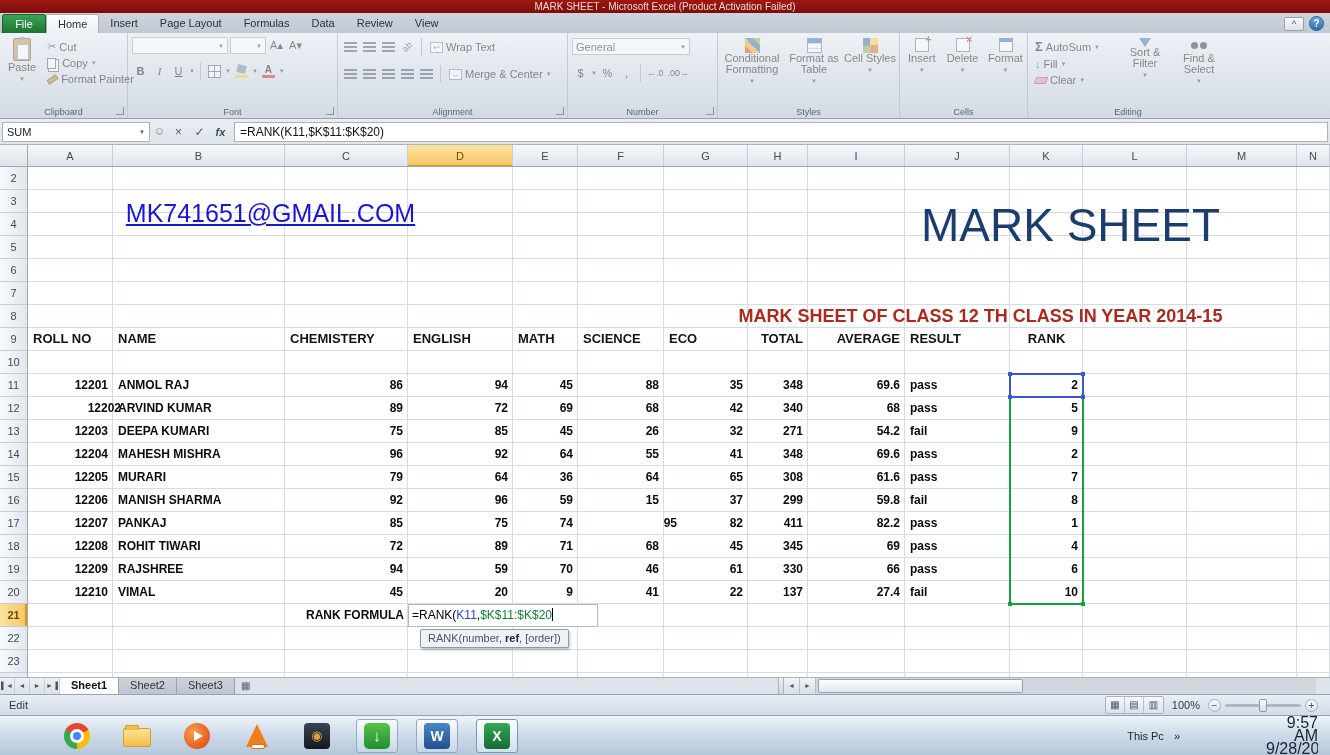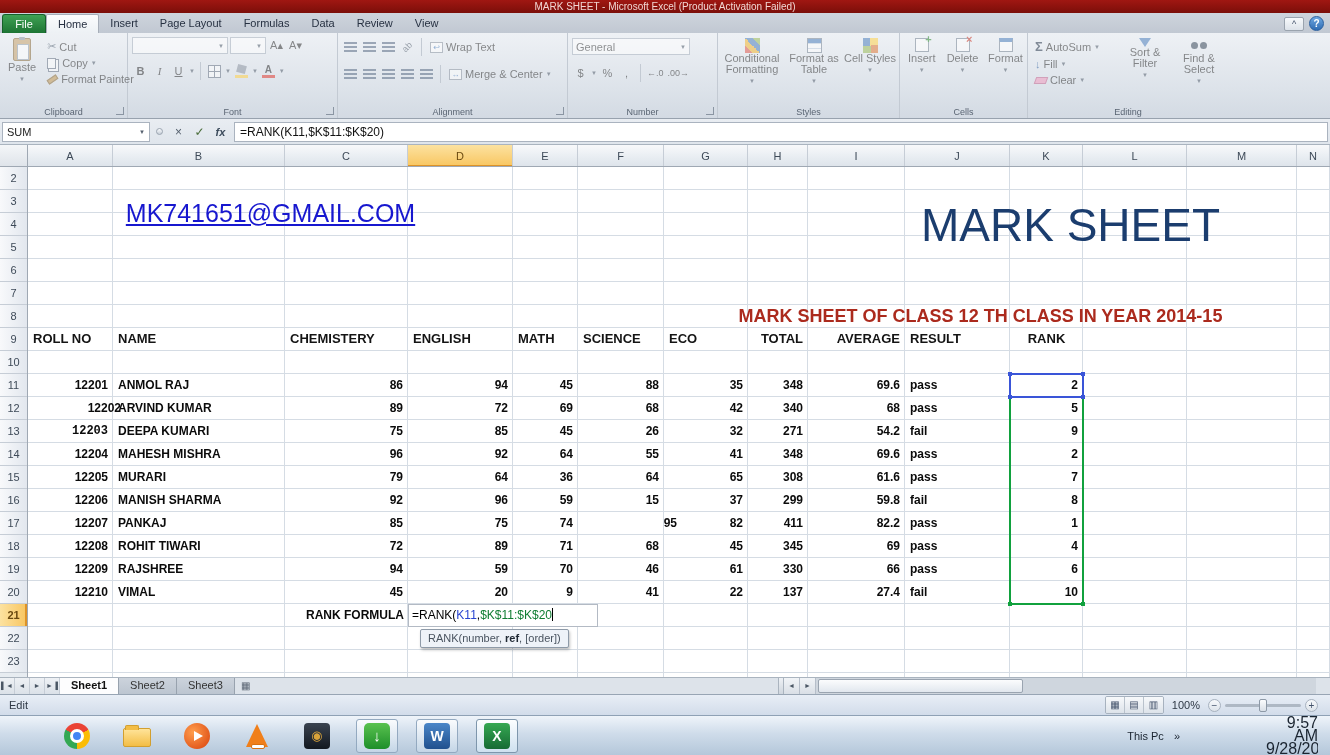--- a/index.html
+++ b/index.html
@@ -508,21 +508,21 @@
       <div class="cell l" style="left: 85px; top: 230px; width: 172px;">ARVIND KUMAR</div>
       <div class="cell r" style="left: 257px; top: 230px; width: 123px;">89</div>
       <div class="cell r" style="left: 380px; top: 230px; width: 105px;">72</div>
       <div class="cell r" style="left: 485px; top: 230px; width: 65px;">69</div>
       <div class="cell r" style="left: 550px; top: 230px; width: 86px;">68</div>
       <div class="cell r" style="left: 636px; top: 230px; width: 84px;">42</div>
       <div class="cell r" style="left: 720px; top: 230px; width: 60px;">340</div>
       <div class="cell r" style="left: 780px; top: 230px; width: 97px;">68</div>
       <div class="cell l" style="left: 877px; top: 230px; width: 105px;">pass</div>
       <div class="cell r" style="left: 982px; top: 230px; width: 73px;">5</div>
-      <div class="cell r" style="left: 0px; top: 253px; width: 85px; font-family: Liberation Mono, monospace;">12203</div>
+      <div class="cell r" style="left: 0px; top: 253px; width: 85px;">12203</div>
       <div class="cell l" style="left: 85px; top: 253px; width: 172px;">DEEPA KUMARI</div>
       <div class="cell r" style="left: 257px; top: 253px; width: 123px;">75</div>
       <div class="cell r" style="left: 380px; top: 253px; width: 105px;">85</div>
       <div class="cell r" style="left: 485px; top: 253px; width: 65px;">45</div>
       <div class="cell r" style="left: 550px; top: 253px; width: 86px;">26</div>
       <div class="cell r" style="left: 636px; top: 253px; width: 84px;">32</div>
       <div class="cell r" style="left: 720px; top: 253px; width: 60px;">271</div>
       <div class="cell r" style="left: 780px; top: 253px; width: 97px;">54.2</div>
       <div class="cell l" style="left: 877px; top: 253px; width: 105px;">fail</div>
       <div class="cell r" style="left: 982px; top: 253px; width: 73px;">9</div>

